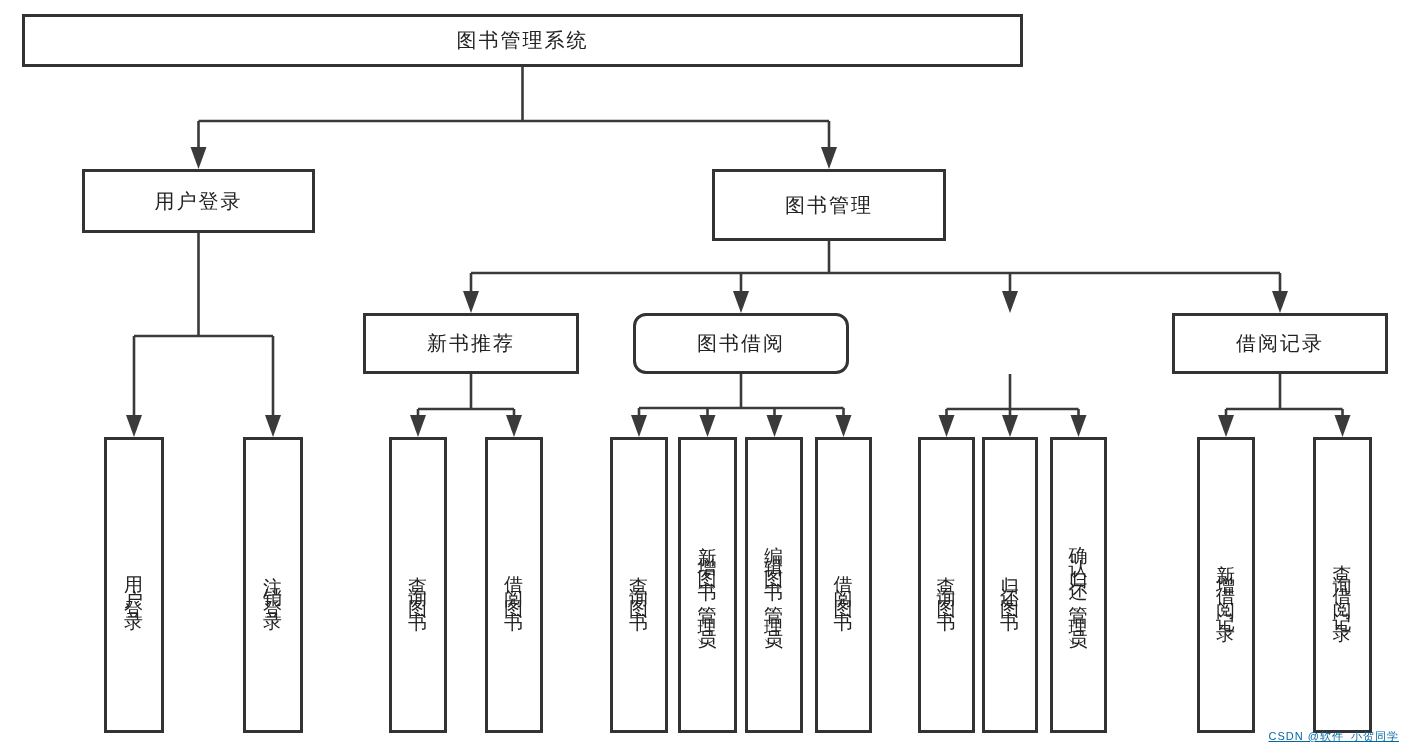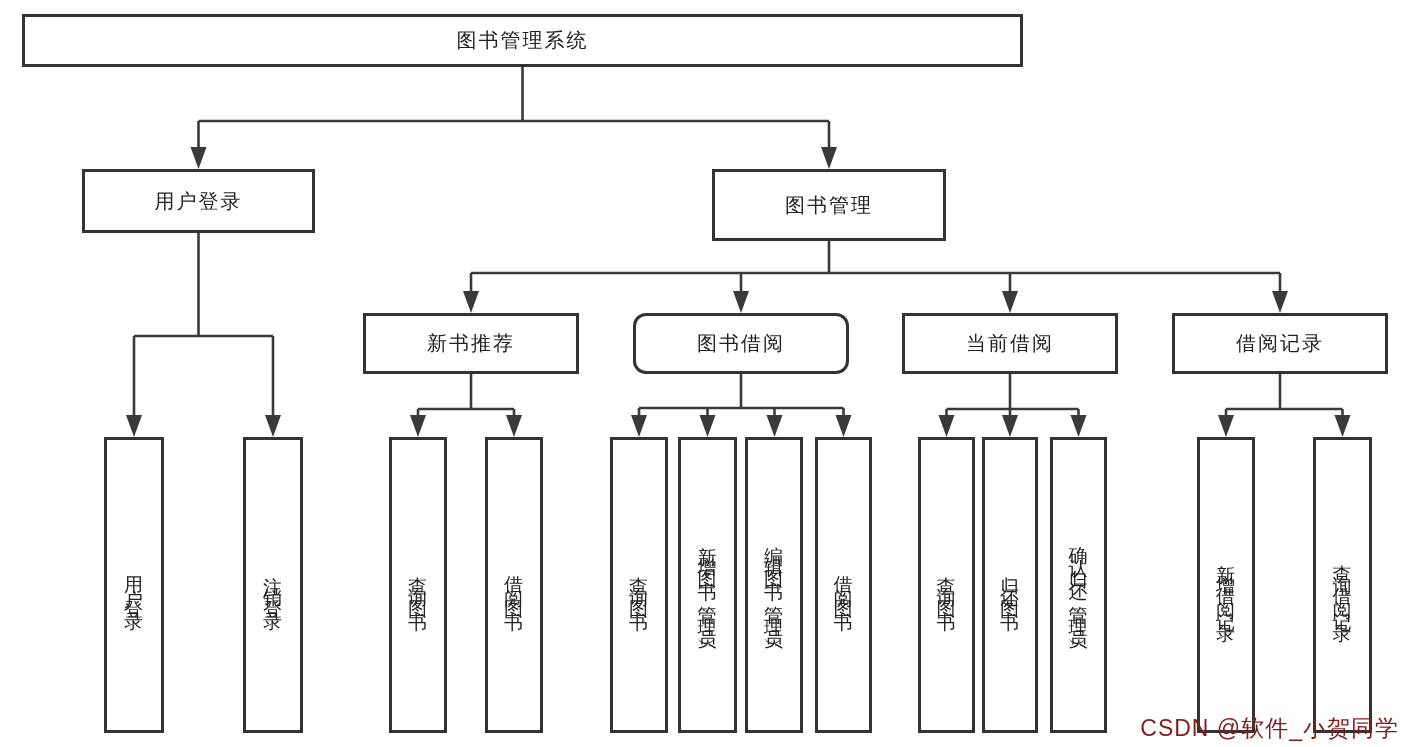--- a/index.html
+++ b/index.html
@@ -40,25 +40,26 @@
     letter-spacing: 12px;
     line-height: 1;
     color: #222222;
   }
   .leaf { top: 437px; height: 296px; }
   .lvl2 { top: 313px; height: 61px; width: 216px; }
   #watermark {
     position: absolute;
     right: 6px;
     bottom: 3px;
-    font-size: 23px;
+    font-size: 11px;
     letter-spacing: 1px;
-    color: #7f1d1d;
+    color: #0369a1;
     z-index: 5;
     white-space: nowrap;
+    text-decoration: underline;
   }
 </style>
 </head>
 <body>
 
 <div id="canvas">
 
   <svg id="connectors" width="1405" height="747" viewBox="0 0 1405 747">
     <g stroke="#3a3a3a" stroke-width="2.6" fill="none">
 
@@ -138,23 +139,20 @@
   <div class="node" style="left:712px; top:169px; width:234px; height:72px;">
     <span class="hlabel">图书管理</span>
   </div>
 
   <div class="node lvl2" style="left:363px;">
     <span class="hlabel">新书推荐</span>
   </div>
   <div class="node lvl2" style="left:633px;border-radius:13px;">
     <span class="hlabel">图书借阅</span>
   </div>
-  <div class="node lvl2" style="left:902px;">
-    <span class="hlabel">当前借阅</span>
-  </div>
   <div class="node lvl2" style="left:1172px;">
     <span class="hlabel">借阅记录</span>
   </div>
 
   <div class="node leaf" style="left:104px; width:60px;">
     <span class="vtext">用户登录</span>
   </div>
   <div class="node leaf" style="left:243px; width:60px;">
     <span class="vtext">注销登录</span>
   </div>

